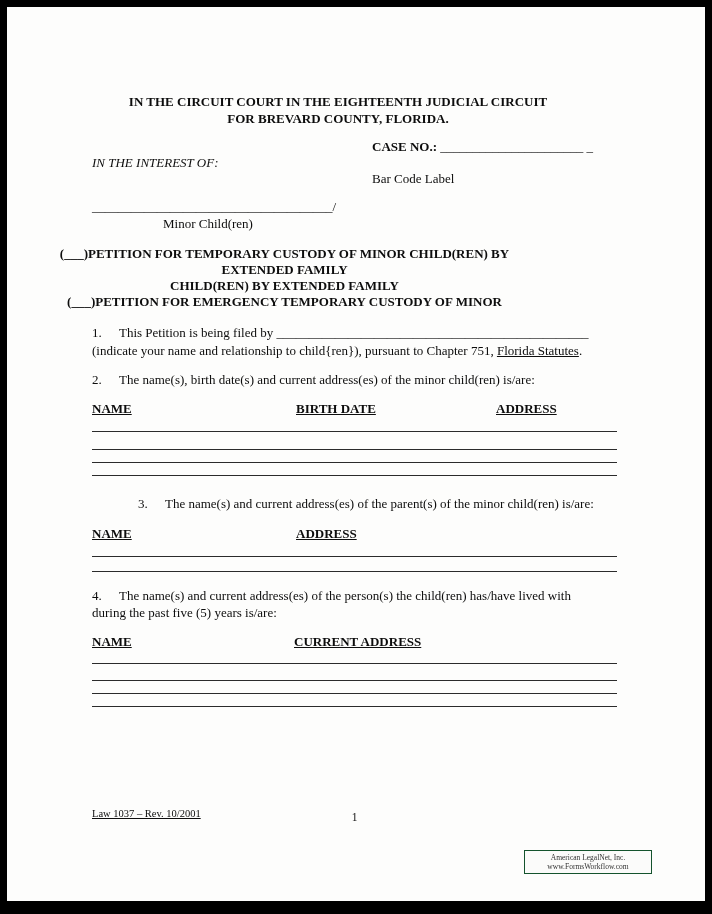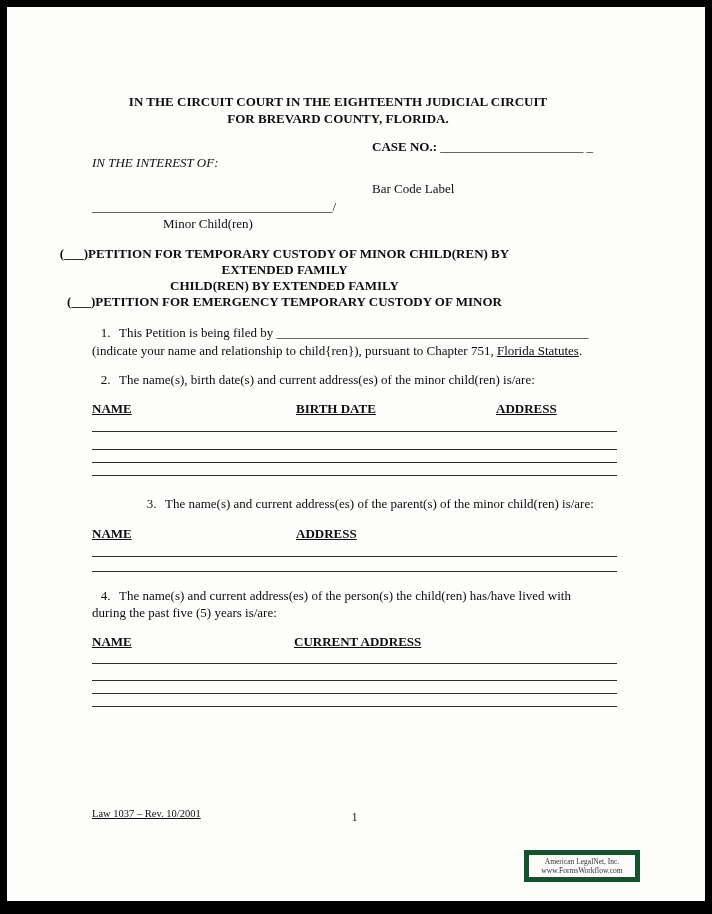--- a/index.html
+++ b/index.html
@@ -4,33 +4,33 @@
 <style>
   html,body{margin:0;padding:0;}
   body{
     width:712px;height:914px;position:relative;background:#000;
     font-family:"Liberation Serif","DejaVu Serif",serif;
   }
   .page{
     position:absolute;left:7px;top:7px;width:698px;height:894px;
     background:#fdfdfc;color:#0d0d0d;overflow:hidden;
   }
-  .abs{position:absolute;text-align:center;}
+  .abs{position:absolute;}
   .t{font-size:13px;line-height:17px;white-space:nowrap;}
   .b{font-weight:bold;}
   .c{text-align:center;}
   .u{text-decoration:underline;}
   .smallfoot{font-size:10.5px;}
   .rule{position:absolute;left:85px;width:525px;height:0;border-bottom:1px solid #2b2b2b;}
   .num{display:inline-block;width:27px;}
   .hdrrow{position:absolute;left:85px;width:540px;height:17px;}
   .hdrrow span{position:absolute;top:0;font-weight:bold;text-decoration:underline;font-size:13px;}
   .brandbox{
     position:absolute;left:517px;top:843px;width:100px;
-    border:5px solid #14532d;padding:2px 3px;text-align:center;
+    border:1px solid #14532d;padding:2px 13px;text-align:center;
     font-size:7.5px;line-height:9px;color:#333;background:#fbfbfa;
   }
 </style>
 </head>
 <body>
 
 <div class="page">
 
   <div class="abs t b c" style="top:86px;left:0;width:662px;">
     <div>IN THE CIRCUIT COURT IN THE EIGHTEENTH JUDICIAL CIRCUIT</div>
@@ -38,21 +38,21 @@
   </div>
 
   <div class="abs t" style="top:131px;left:365px;">
     <span class="b">CASE NO.:</span>
     <span>______________________</span>
     <span>_</span>
   </div>
 
   <div class="abs t" style="top:147px;left:85px;font-style:italic;">IN THE INTEREST OF:</div>
 
-  <div class="abs t" style="top:163px;left:365px;margin-top:10px;">Bar Code Label</div>
+  <div class="abs t" style="top:163px;left:365px;">Bar Code Label</div>
 
   <div class="abs t" style="top:191px;left:85px;">
     <span>_____________________________________</span><span>/</span>
   </div>
   <div class="abs t c" style="top:208px;left:85px;width:232px;">Minor Child(ren)</div>
 
   <div class="abs t b c" style="top:239px;left:0;width:555px;line-height:16px;">
     <div>(___)PETITION FOR TEMPORARY CUSTODY OF MINOR CHILD(REN) BY</div>
     <div>EXTENDED FAMILY</div>
     <div>CHILD(REN) BY EXTENDED FAMILY</div>

